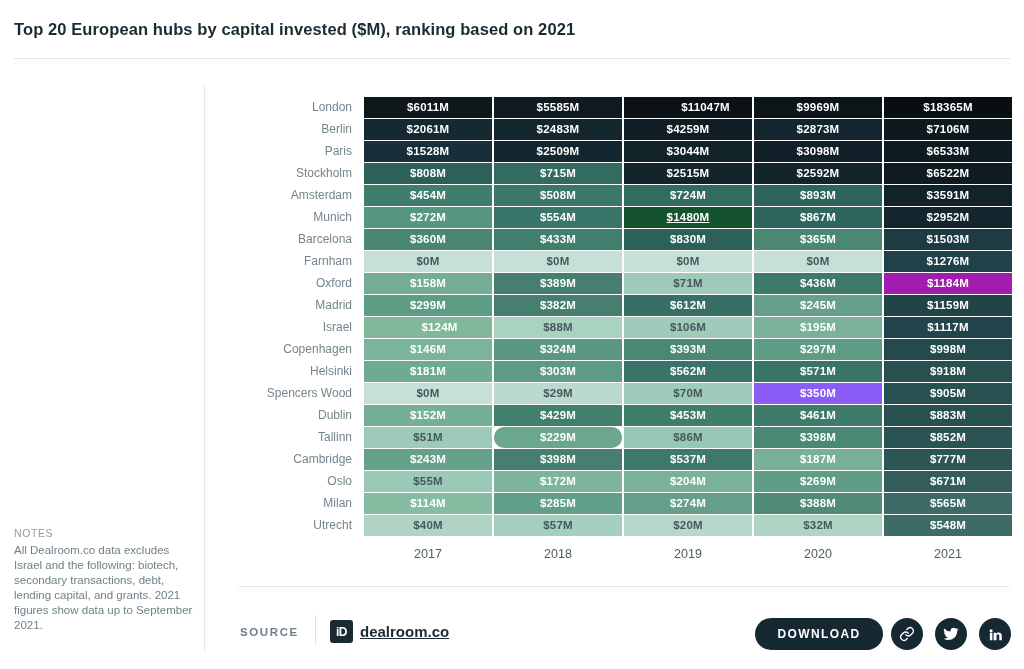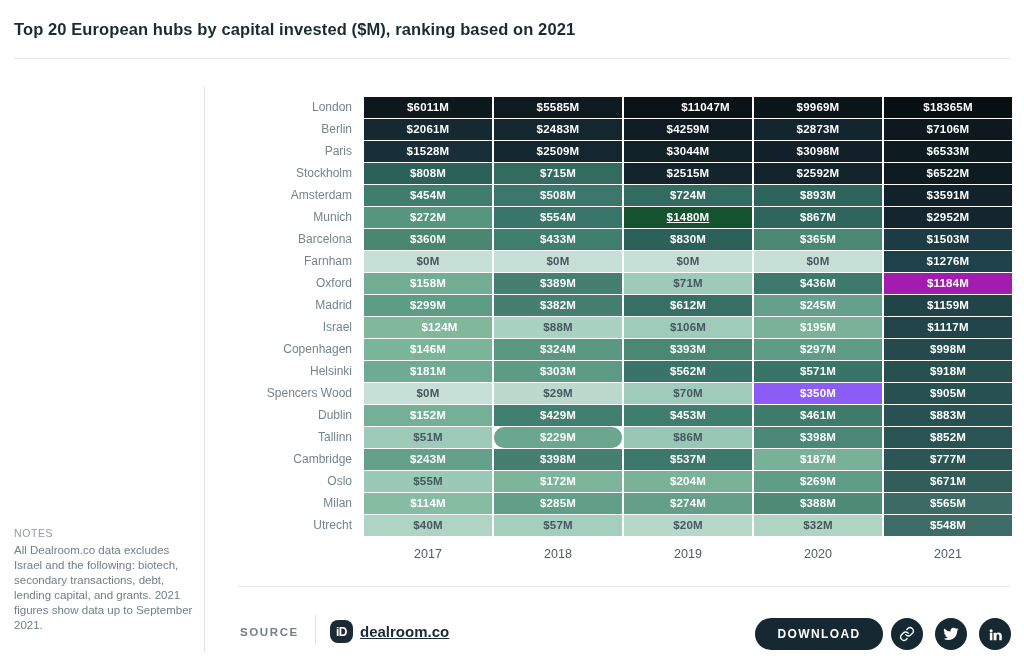--- a/index.html
+++ b/index.html
@@ -111,21 +111,21 @@
   }
   .brand {
     position: absolute;
     left: 330px; top: 620px;
     display: flex;
     align-items: center;
     gap: 7px;
   }
   .brand-mark {
     width: 23px; height: 23px;
-    border-radius: 8px;
+    border-radius: 3px;
     background: #1b2b33;
     color: #fff;
     font-size: 12px;
     font-weight: bold;
     display: flex;
     align-items: center;
     justify-content: center;
     letter-spacing: -0.5px;
   }
   .brand-name {

